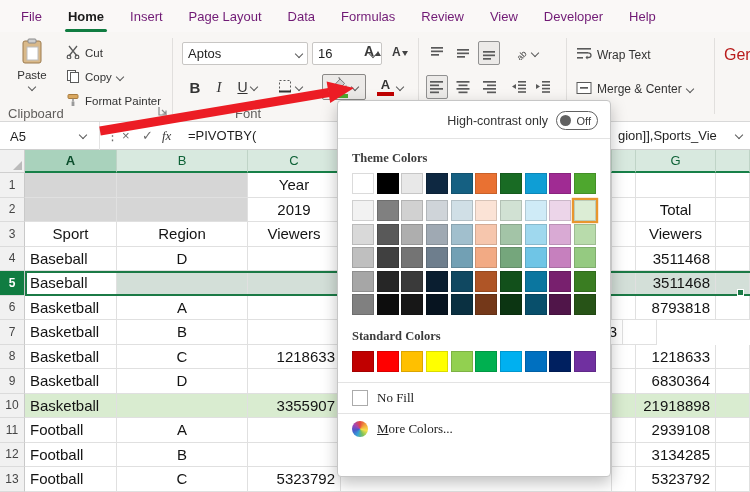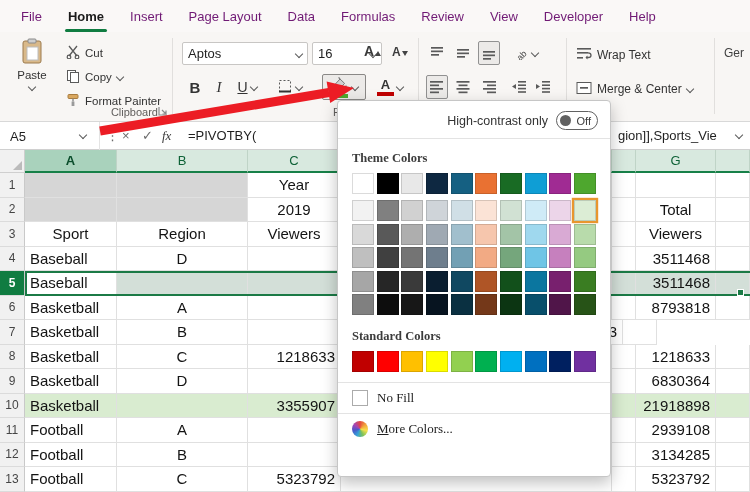--- a/index.html
+++ b/index.html
@@ -14,21 +14,21 @@
     padding:0 13px; font-size:13px; color:#701a75; cursor:default; }
   .tab.active { color:#1b1b1b; font-weight:600; }
   .tab.active::after { content:""; position:absolute; left:10px; right:10px; bottom:0;
     height:3px; background:#107C41; border-radius:2px; }
 
   
   .ribbon { position:absolute; left:0; top:32px; width:750px; height:90px;
     background:#F8F6F4; border-bottom:1px solid #D8D8D8; font-size:11.5px; color:#333; }
   .ribbon .abs { position:absolute; }
   .vsep { position:absolute; top:6px; height:76px; width:1px; background:#E1DFDD; }
-  .grouplabel { position:absolute; top:74px; font-size:11px; color:#605E5C; text-align:right; }
+  .grouplabel { position:absolute; top:74px; font-size:13px; color:#605E5C; text-align:left; }
   .smallbtn { display:flex; align-items:center; gap:5px; height:22px; }
   .bigbtn { display:flex; flex-direction:column; align-items:center; width:48px; }
   .combo { position:absolute; height:23px; background:#fff; border:1px solid #C8C6C4;
     border-radius:2px; display:flex; align-items:center; padding:0 5px; font-size:13px; color:#222; }
   .combo .chev { margin-left:auto; }
   .chev { display:inline-block; width:6px; height:6px; border-right:1.4px solid #5A5A5A;
     border-bottom:1.4px solid #5A5A5A; transform:rotate(45deg); flex:none; }
   .iconbtn { position:absolute; width:22px; height:24px; display:flex; align-items:center;
     justify-content:center; border:1px solid transparent; border-radius:2px; }
   .iconbtn.pressed { border-color:#919191; background:#ECEAE8; }
@@ -308,21 +308,21 @@
     </div>
     <div class="abs smallbtn" style="left:576px;top:46px;font-size:12px">
       <span><svg width="16" height="14" viewBox="0 0 16 14">
             <rect x="1" y="1.5" width="14" height="11" fill="#fff" stroke="#5A5A5A"></rect>
             <rect x="4" y="6" width="8" height="1.7" fill="#5A5A5A"></rect>
           </svg></span>
       <span>Merge &amp; Center</span>
       <span class="chev"></span>
     </div>
     <div class="vsep" style="left:714px"></div>
-    <div class="abs" style="left:724px;top:14px;font-size:12px;color:#404040;width:26px;overflow:hidden;white-space:nowrap">Ger</div>
+    <div class="abs" style="left:724px;top:14px;font-size:16px;color:#b91c1c;width:26px;overflow:hidden;white-space:nowrap">Ger</div>
   </div>
 
   <div class="fbar">
     <div class="namebox">
       <span>A5</span>
       <span class="chev" style="position:absolute;left:80px;top:10px"></span>
     </div>
     <span class="fbicon" style="left:106px">⋮</span>
     <span class="fbicon" style="left:122px">×</span>
     <span class="fbicon" style="left:142px">✓</span>

